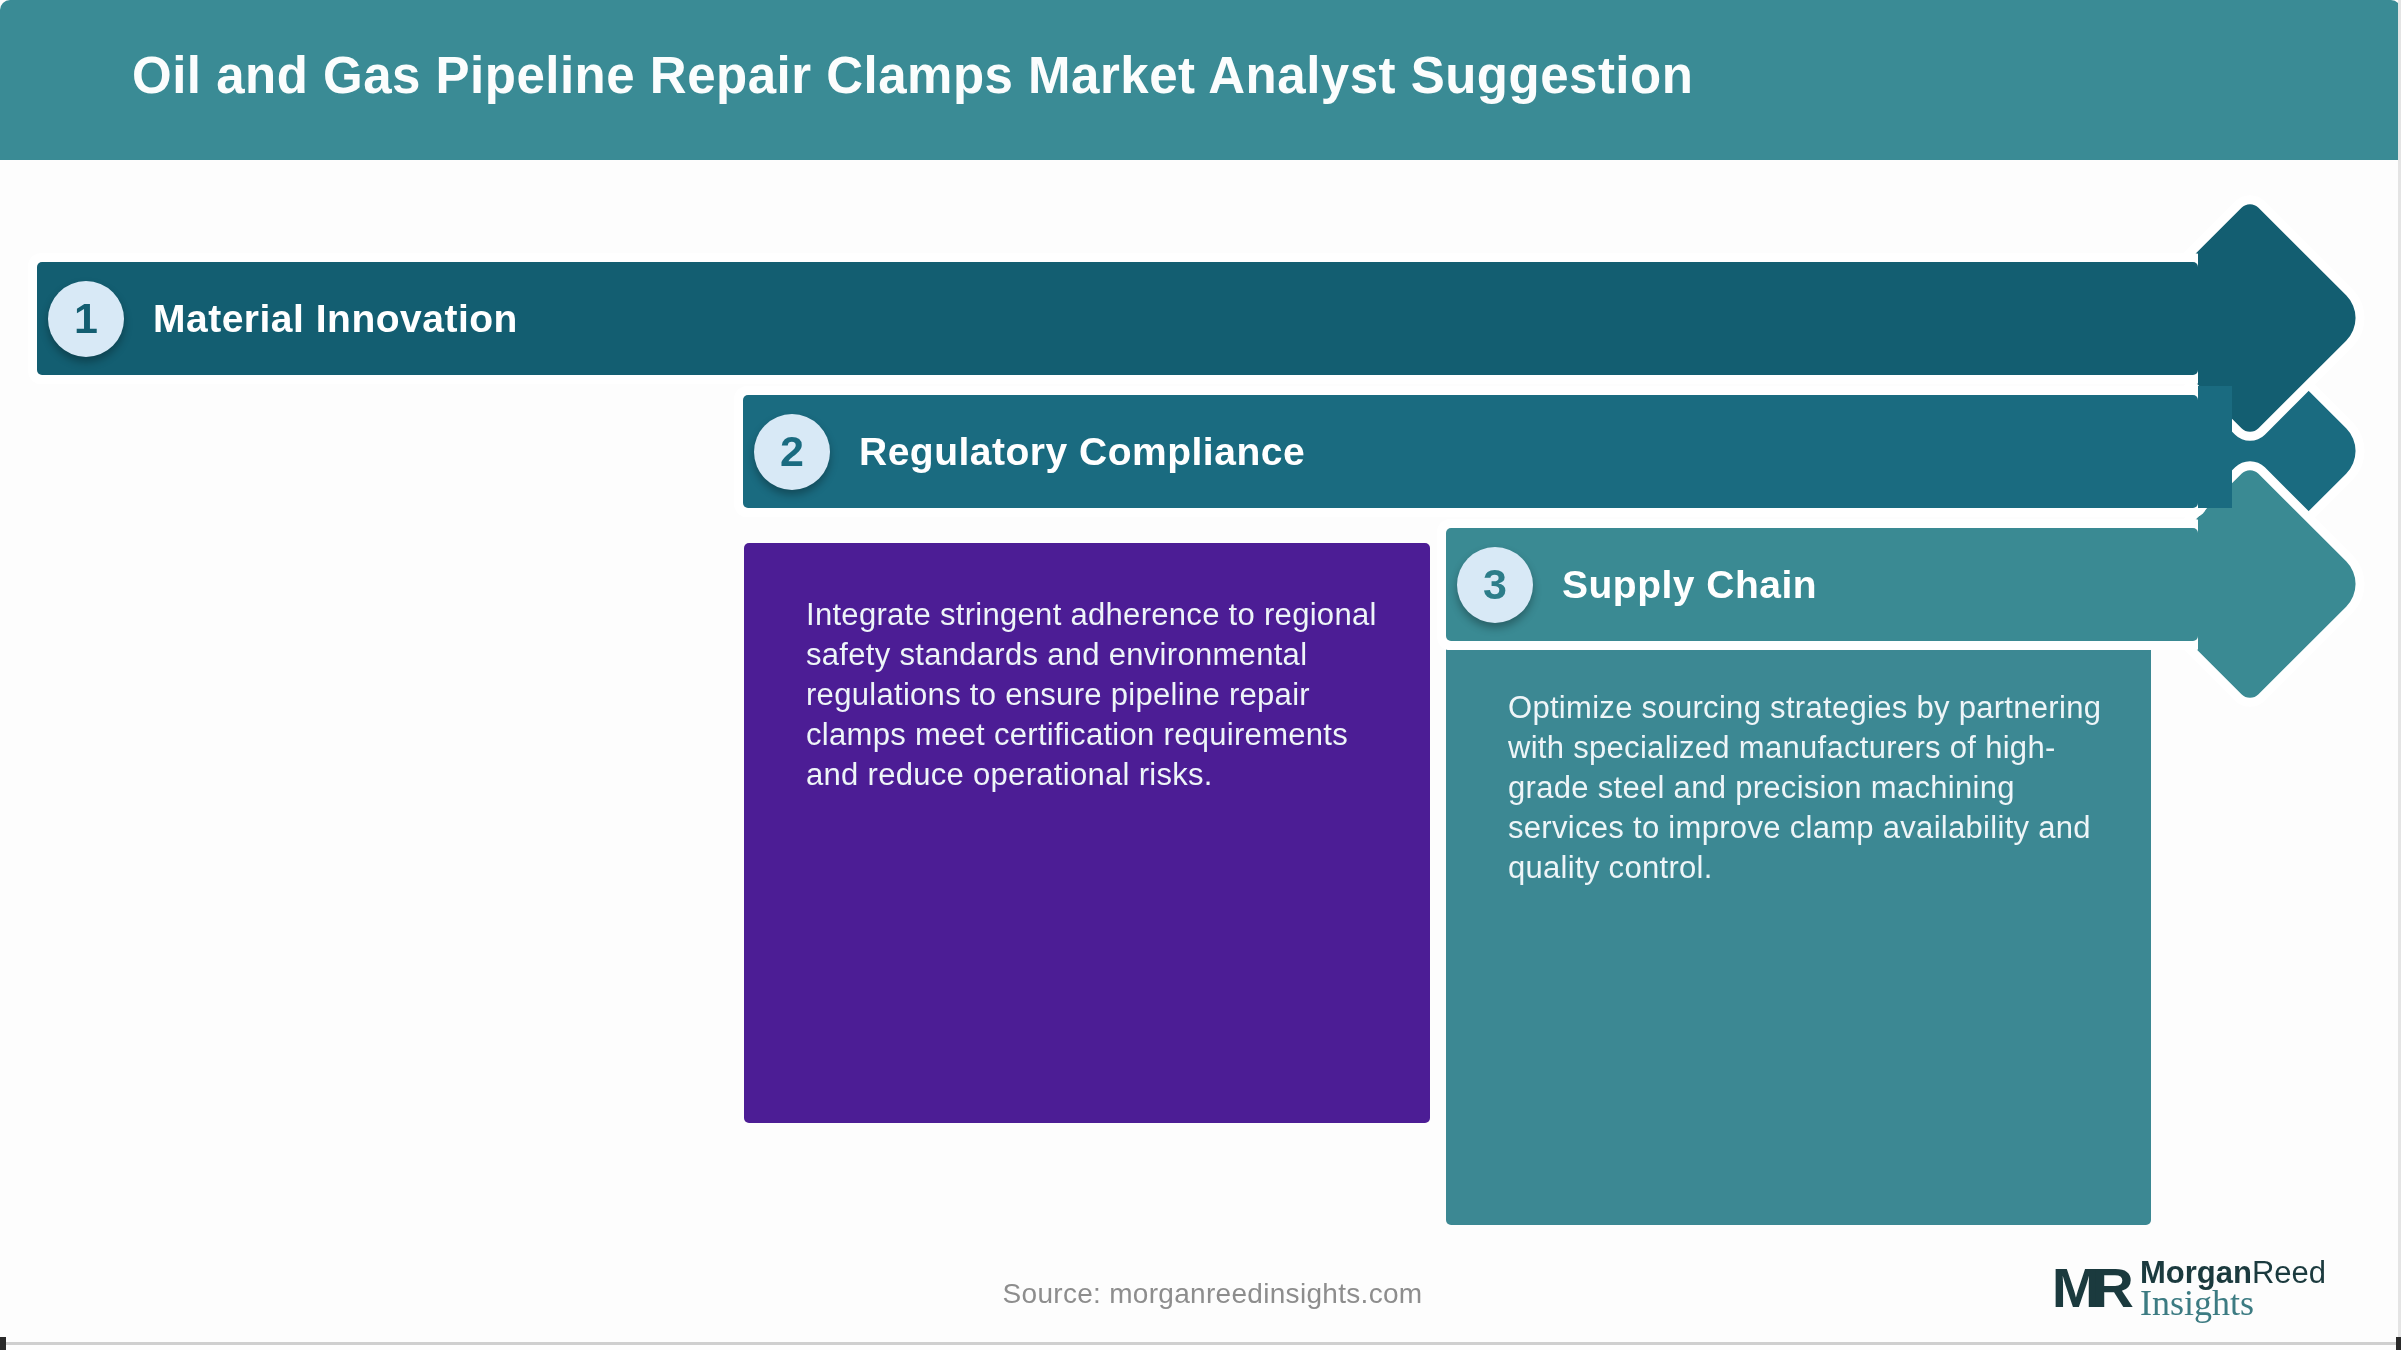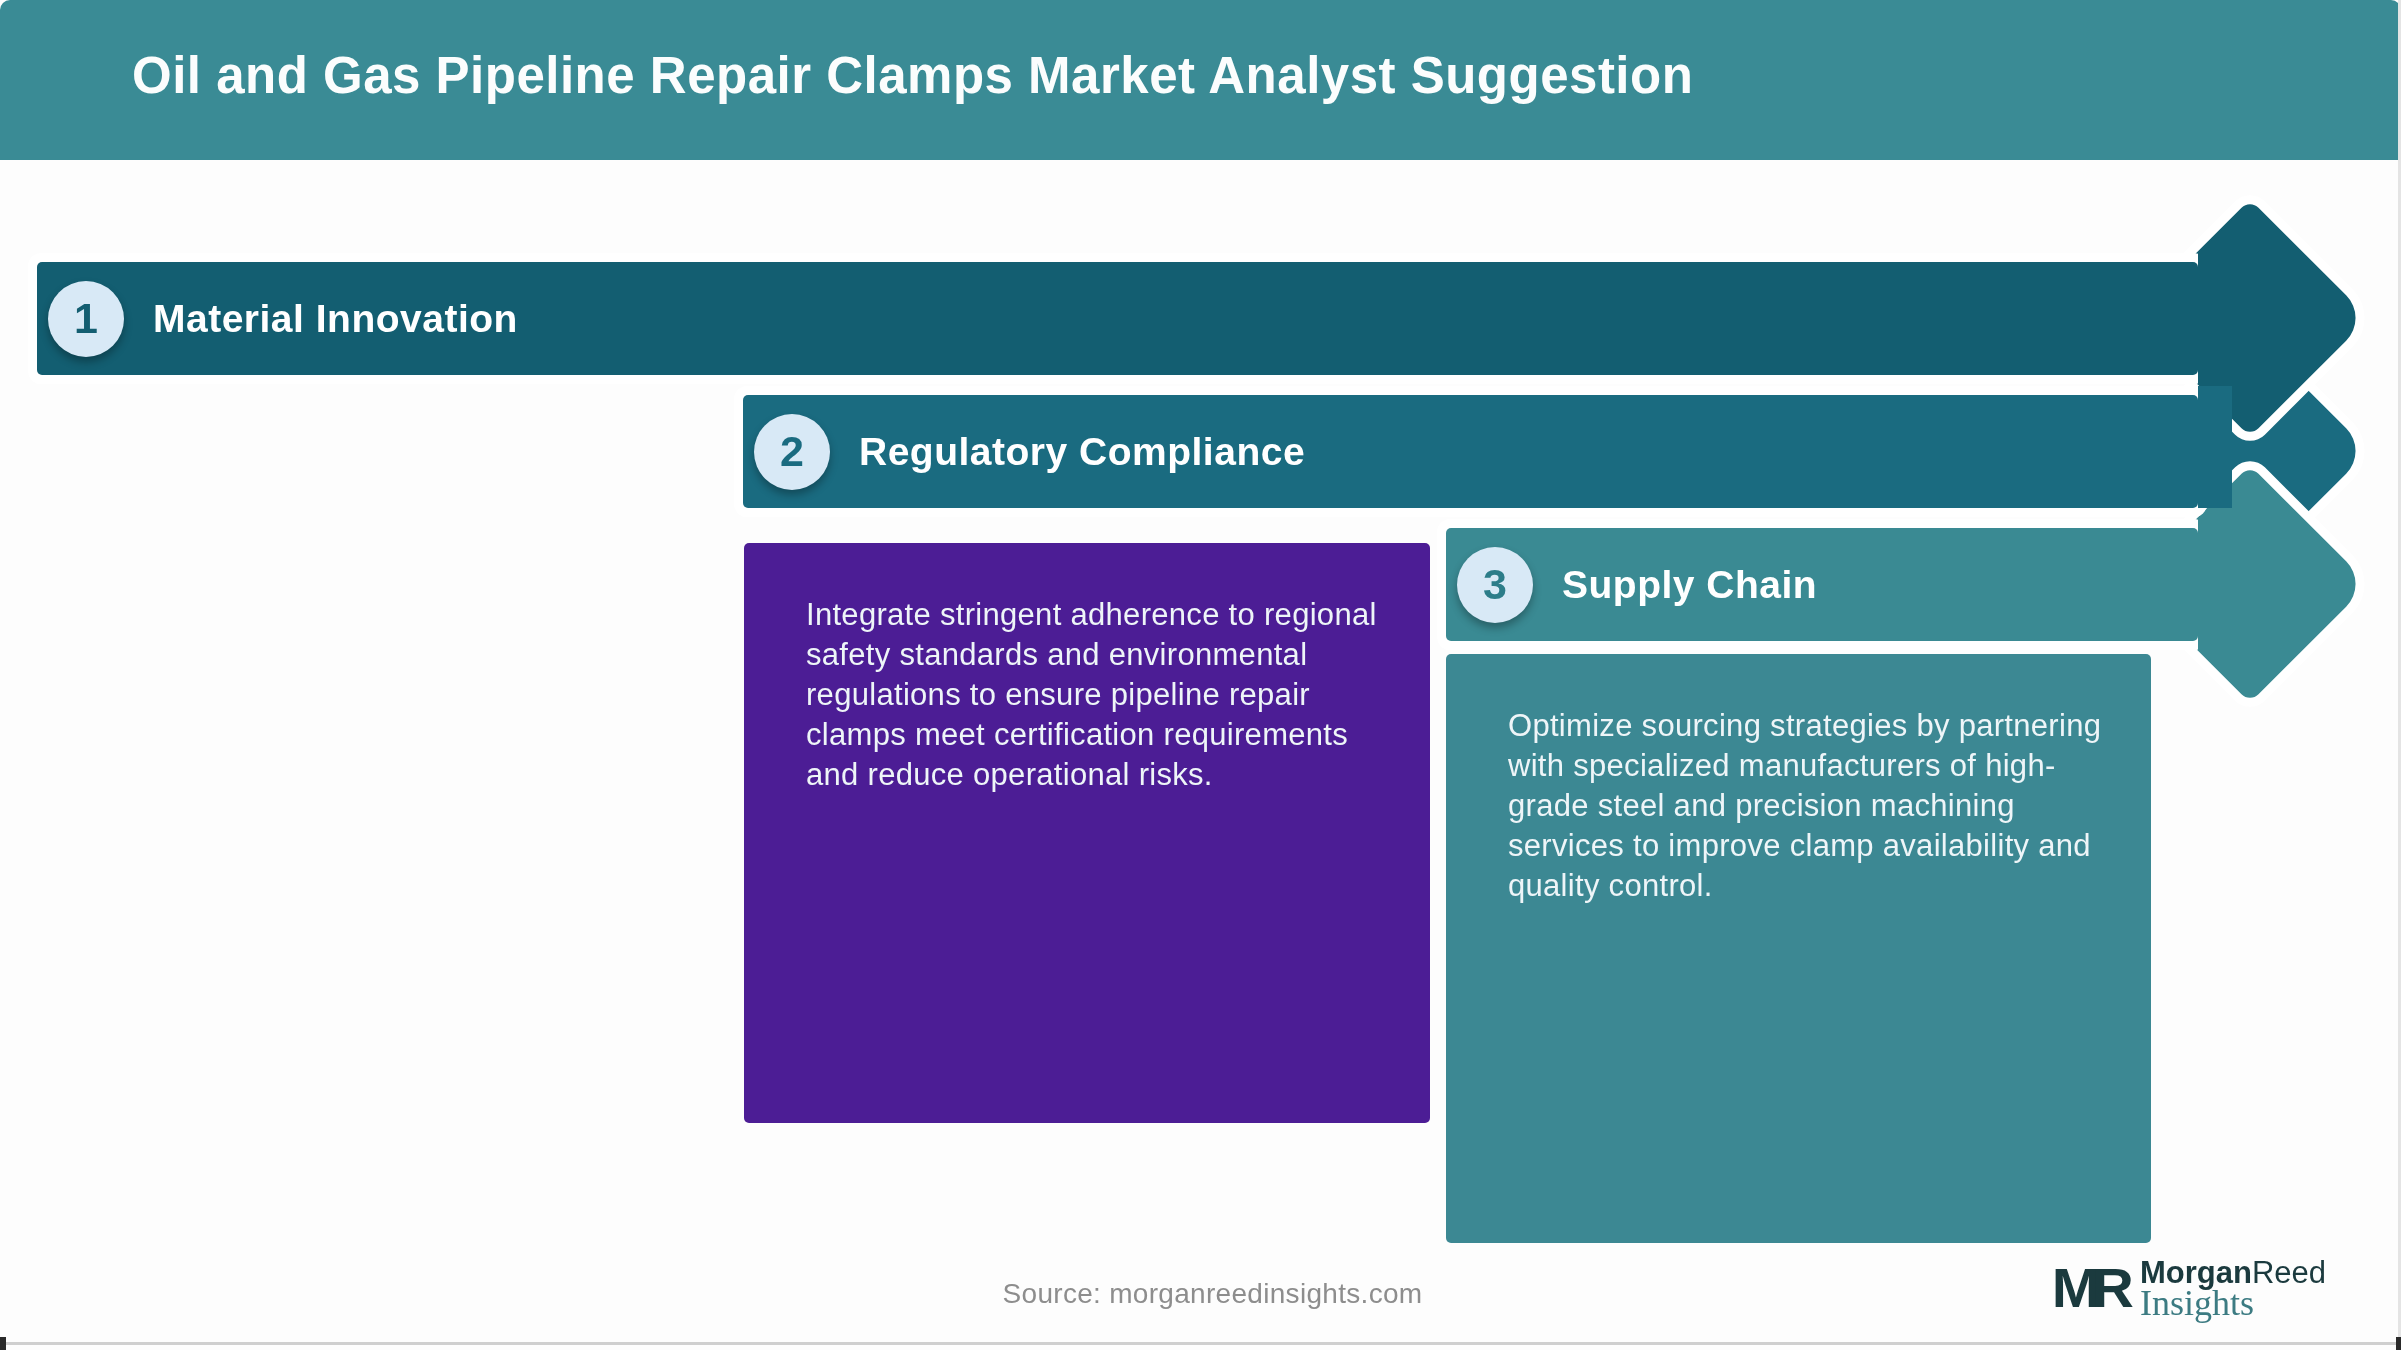--- a/index.html
+++ b/index.html
@@ -55,21 +55,21 @@
   .patch-2{top:386px;height:122px;background:#1a6b80;}
   .patch-3{top:519px;height:131px;background:#3a8a93;}
   
   .desc{
     position:absolute;border-radius:5px;z-index:2;
     color:#eef5f8;font-size:31px;line-height:40px;letter-spacing:.3px;
   }
   .desc p{margin:0;padding:52px 42px 0 62px;}
   .desc-1{left:37px;top:396px;width:687px;height:579px;background:#15616f;}
   .desc-2{left:744px;top:527px;width:686px;height:580px;background:#4c1d95;margin-top:16px;}
-  .desc-3{left:1446px;top:654px;width:705px;height:589px;background:#3c8893;}
+  .desc-3{left:1446px;top:636px;width:705px;height:589px;background:#3c8893;}
   
   .source{
     position:absolute;left:0;top:1278px;width:2401px;text-align:center;
     color:#8d8d8d;font-size:28px;letter-spacing:.3px;z-index:4;padding-left:12px;
   }
   .logo{
     position:absolute;top:1258px;right:75px;display:flex;align-items:center;z-index:4;
   }
   .logo-monogram{
     font-family:"Liberation Sans",sans-serif;font-weight:900;font-size:58px;

